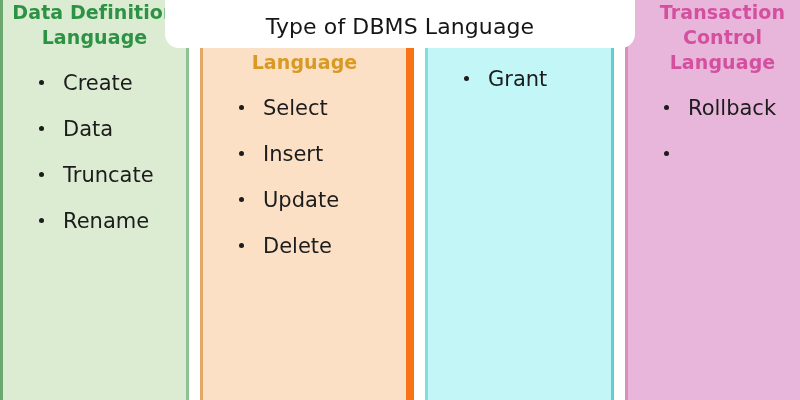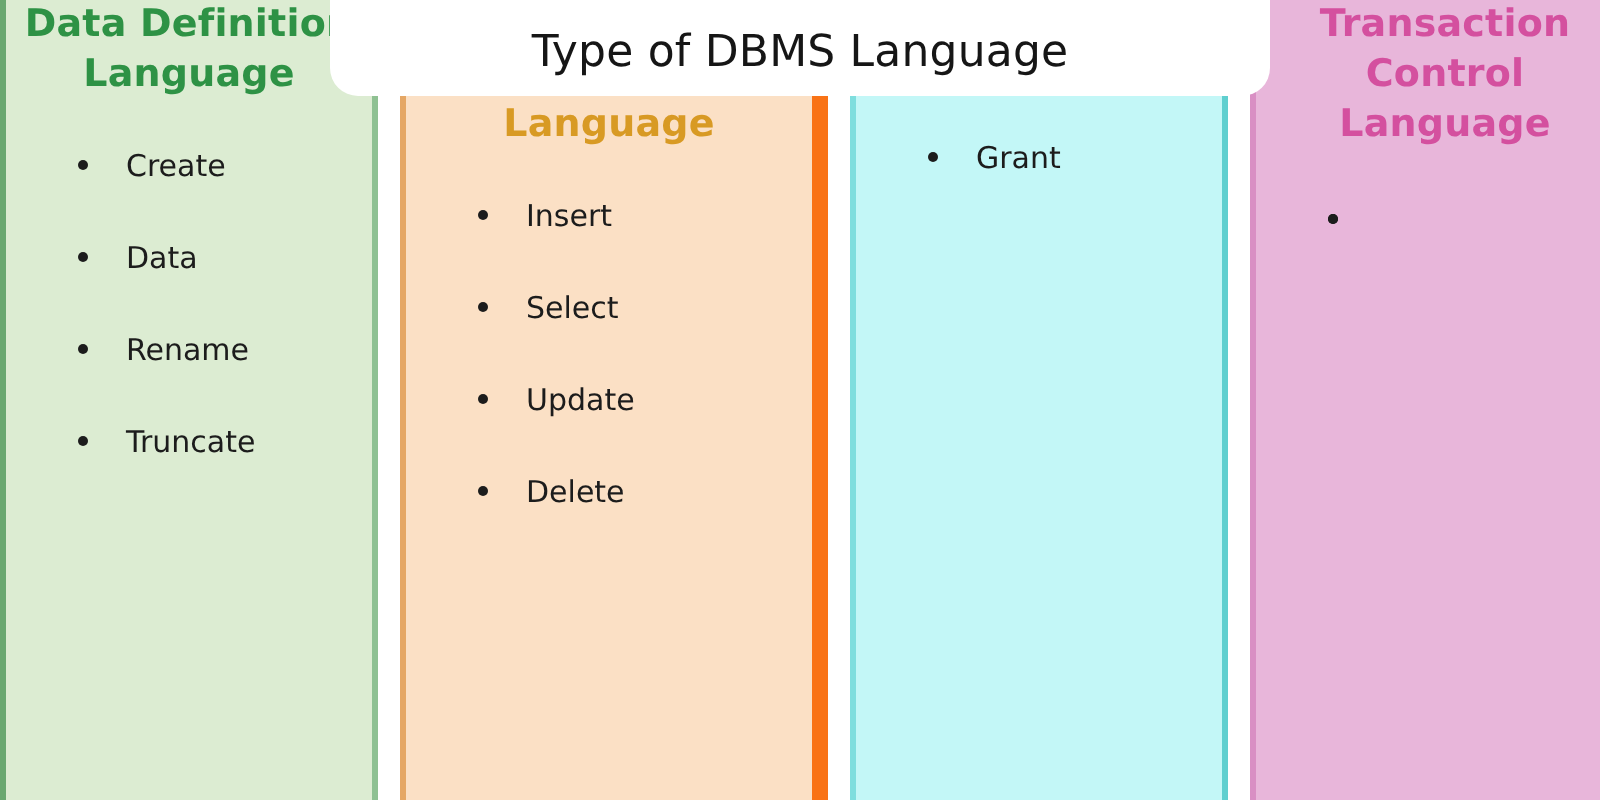--- a/index.html
+++ b/index.html
@@ -54,21 +54,21 @@
   .col-tcl .col-heading { color: #d4509f; }
 
   
   .col-list {
     list-style: none;
     margin-top: 22px;
     padding-left: 36px;
   }
   .col-list li {
     position: relative;
-    font-size: 15px;
+    font-size: 21px;
     line-height: 22px;
     color: #1c1c1c;
     margin-bottom: 24px;
     padding-left: 24px;
     white-space: nowrap;
   }
   .col-list li .bullet-dot {
     position: absolute;
     left: 0;
     top: 8px;
@@ -104,52 +104,52 @@
 </head>
 <body>
 
 <div id="infographic">
 
   <div class="column col-ddl">
     <div class="col-heading">Data Definition Language</div>
     <ul class="col-list">
       <li><span class="bullet-dot"></span><span>Create</span></li>
       <li><span class="bullet-dot"></span><span>Data</span></li>
+      <li><span class="bullet-dot"></span><span>Truncate</span></li>
       <li><span class="bullet-dot"></span><span>Rename</span></li>
-      <li><span class="bullet-dot"></span><span>Truncate</span></li>
     </ul>
   </div>
 
   <div class="col-gap-1"></div>
 
   <div class="column col-dml">
     <div class="col-heading">Data Manipulation Language</div>
     <ul class="col-list">
+      <li><span class="bullet-dot"></span><span>Select</span></li>
       <li><span class="bullet-dot"></span><span>Insert</span></li>
-      <li><span class="bullet-dot"></span><span>Select</span></li>
       <li><span class="bullet-dot"></span><span>Update</span></li>
       <li><span class="bullet-dot"></span><span>Delete</span></li>
     </ul>
   </div>
 
   <div class="col-gap-2"></div>
 
   <div class="column col-dcl">
     <ul class="col-list">
       <li><span class="bullet-dot"></span><span>Commit</span></li>
       <li><span class="bullet-dot"></span><span>Grant</span></li>
     </ul>
   </div>
 
   <div class="col-gap-3"></div>
 
   <div class="column col-tcl">
     <div class="col-heading">Transaction Control Language</div>
     <ul class="col-list">
-      <li><span class="bullet-dot"></span></li>
+      <li><span class="bullet-dot"></span><span>Rollback</span></li>
       <li><span class="bullet-dot"></span></li>
     </ul>
   </div>
 
   <div id="title-card">
     <div class="title-text">Type of DBMS Language</div>
   </div>
 
 </div>
 

